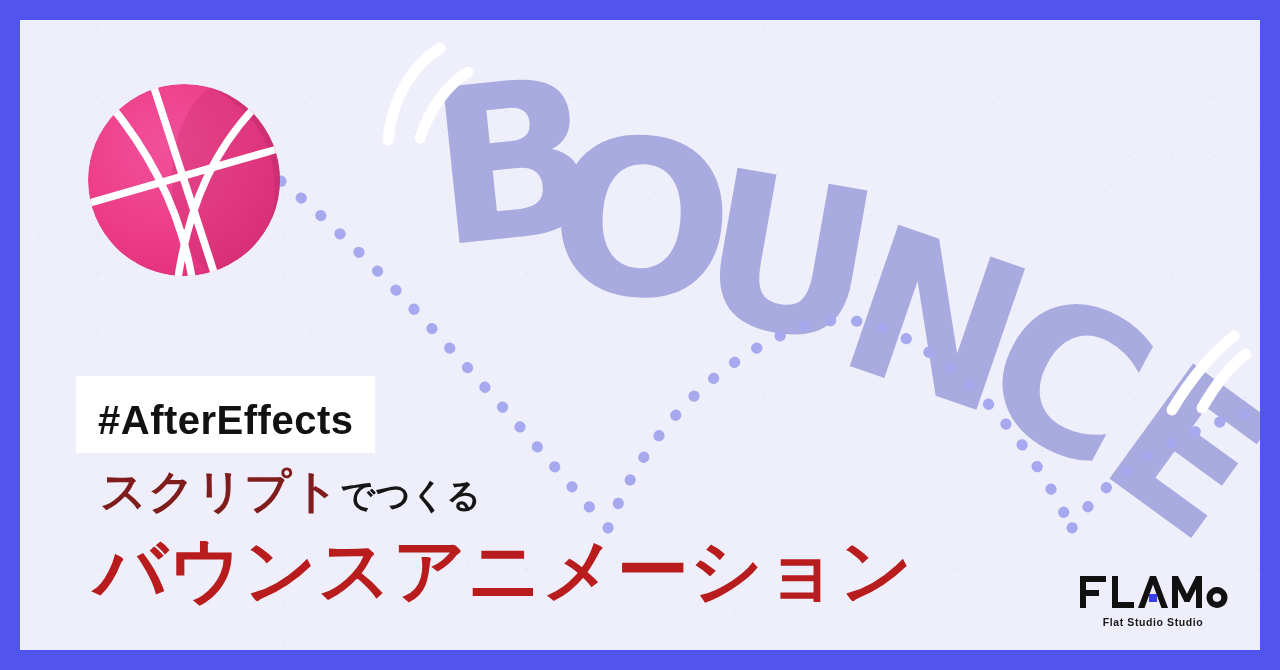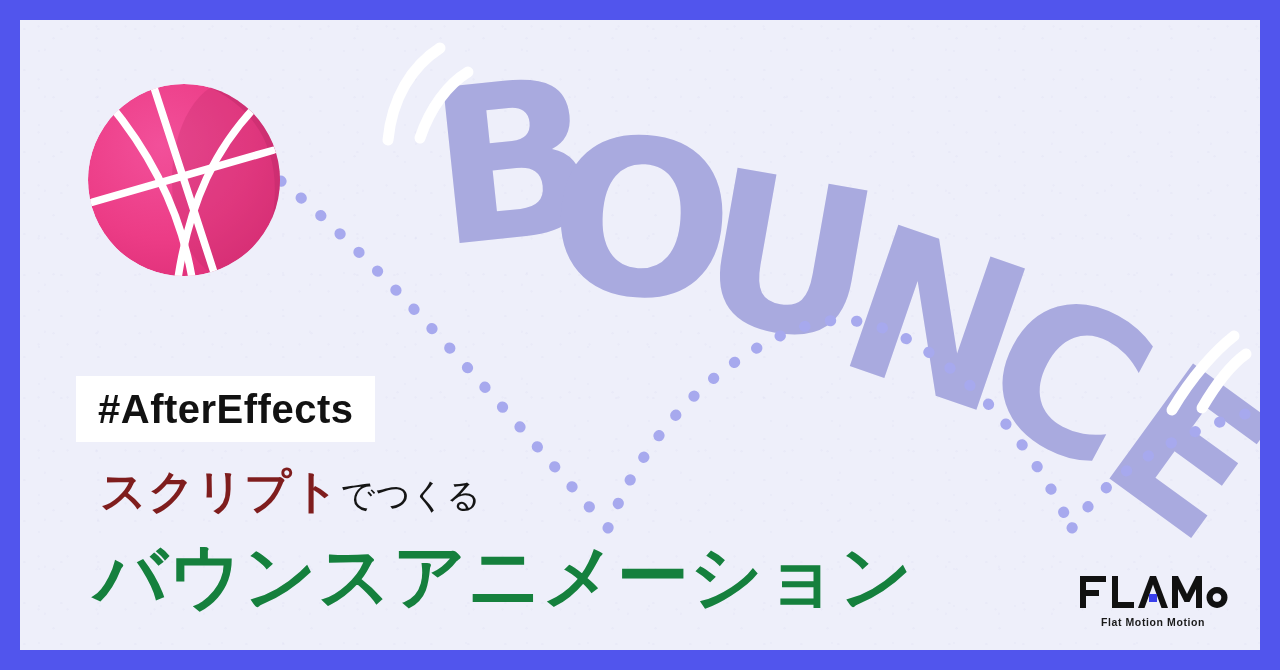--- a/index.html
+++ b/index.html
@@ -98,21 +98,21 @@
     stroke-width: 11;
     stroke-linecap: round;
   }
 
   
   .badge {
     position: absolute;
     left: 56px;
     top: 356px;
     background: #FFFFFF;
-    padding: 12px 22px 12px 22px;
+    padding: 23px 22px 12px 22px;
     font-size: 40px;
     font-weight: 700;
     color: #121212;
     letter-spacing: .5px;
     line-height: 1.05;
     white-space: nowrap;
   }
 
   .subline {
     position: absolute;
@@ -122,35 +122,36 @@
     line-height: 1;
   }
   .subline .accent {
     font-size: 46px;
     font-weight: 700;
     color: #7f1d1d;
     letter-spacing: 1px;
   }
   .subline .plain {
     font-size: 34px;
-    font-weight: 400;
+    font-weight: 700;
     color: #151515;
     letter-spacing: .5px;
   }
 
   .headline {
     position: absolute;
     left: 74px;
     top: 518px;
     font-size: 72px;
     font-weight: 700;
-    color: #15803d;
+    color: #b91c1c;
     letter-spacing: 1px;
     line-height: 1.08;
     white-space: nowrap;
+    font-family: Liberation Mono, monospace;
   }
 
   
   .logo {
     position: absolute;
     right: 32px;
     bottom: 22px;
     text-align: center;
     width: 150px;
   }
@@ -257,17 +258,17 @@
           <rect x="34" y="32" width="22" height="6"></rect>
 
           <path d="M 72 6 L 78 6 L 90 38 L 83.5 38 L 75 14.5 L 66.5 38 L 60 38 Z"></path>
 
           <path d="M 94 38 L 94 6 L 100 6 L 109 24 L 118 6 L 124 6 L 124 38 L 118 38 L 118 19 L 111.5 32 L 106.5 32 L 100 19 L 100 38 Z"></path>
 
           <path d="M 139 17 a 10.5 10.5 0 1 0 0.01 0 Z M 139 23.2 a 4.3 4.3 0 1 1 -0.01 0 Z"></path>
         </g>
         <rect x="71" y="24" width="8" height="8" fill="#3A3FEB"></rect>
       </svg>
-      <span class="logo-tag">Flat Motion Motion</span>
+      <span class="logo-tag">Flat Studio Studio</span>
     </div>
 
   </div>
 </div>
 
 </body></html>

